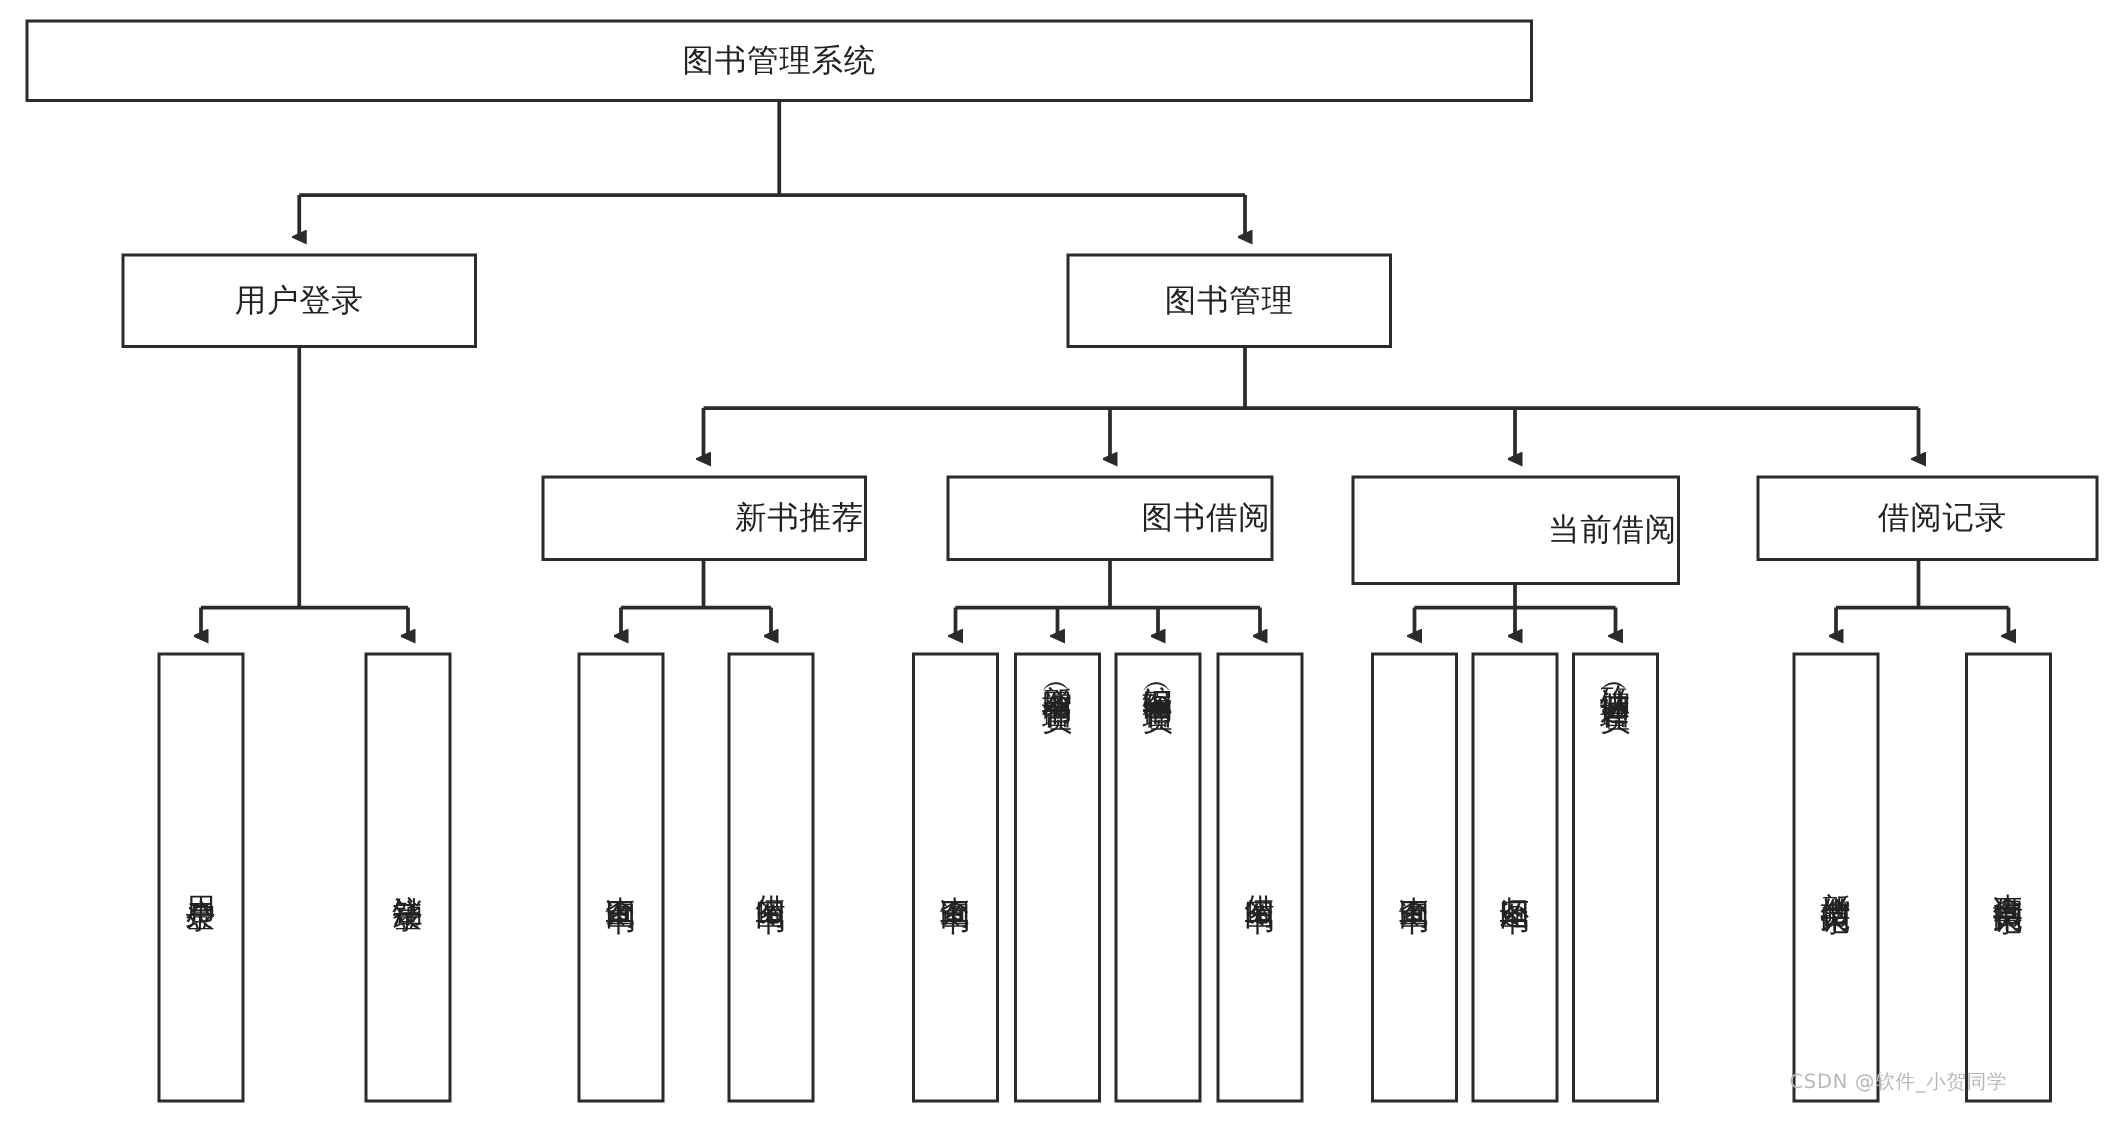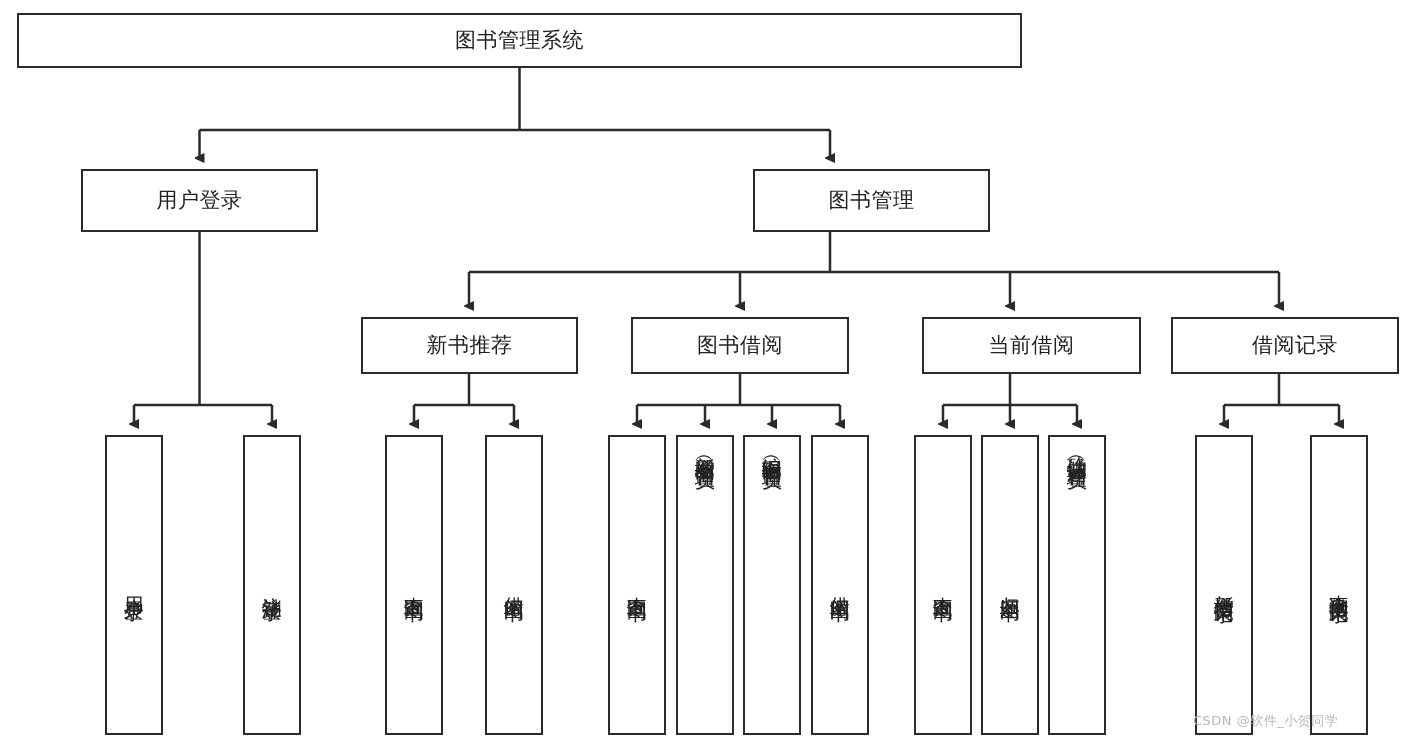--- a/index.html
+++ b/index.html
@@ -121,31 +121,31 @@
     </g>
   </svg>
 
   <div class="node-box" style="left:17px; top:13px; width:1005px; height:55px;align-items:center;">
     <span class="node-label-h">图书管理系统</span>
   </div>
 
   <div class="node-box" style="left:81px; top:169px; width:237px; height:63px;">
     <span class="node-label-h">用户登录</span>
   </div>
-  <div class="node-box" style="left:711px; top:169px; width:237px; height:63px;margin-left:42px;">
+  <div class="node-box" style="left:711px; top:169px; width:217px; height:63px;">
     <span class="node-label-h">图书管理</span>
   </div>
 
-  <div class="node-box" style="left:361px; top:317px; width:217px; height:57px;">
+  <div class="node-box" style="left:361px; top:317px; width:217px; height:57px;justify-content:flex-end;">
     <span class="node-label-h">新书推荐</span>
   </div>
-  <div class="node-box" style="left:631px; top:317px; width:218px; height:57px;">
+  <div class="node-box" style="left:631px; top:317px; width:218px; height:57px;justify-content:flex-end;">
     <span class="node-label-h">图书借阅</span>
   </div>
-  <div class="node-box" style="left:922px; top:317px; width:219px; height:57px;">
+  <div class="node-box" style="left:901px; top:317px; width:219px; height:73px;justify-content:flex-end;">
     <span class="node-label-h">当前借阅</span>
   </div>
   <div class="node-box" style="left:1171px; top:317px; width:228px; height:57px;padding-left:20px;">
     <span class="node-label-h">借阅记录</span>
   </div>
 
   <div class="node-box leaf-box center-v" style="left:105px; top:435px; width:58px; height:300px;">
     <span class="node-label-v">用户登录</span>
   </div>
   <div class="node-box leaf-box center-v" style="left:243px; top:435px; width:58px; height:300px;">

